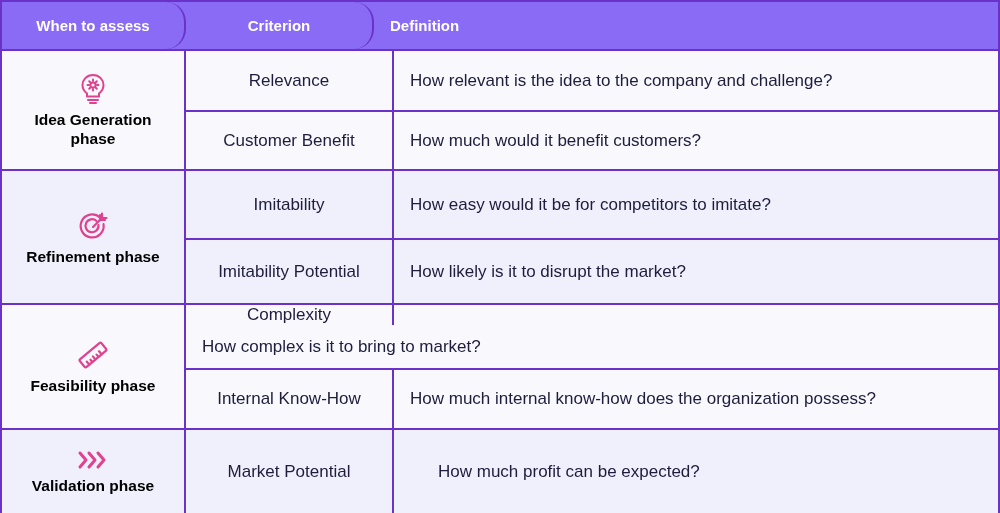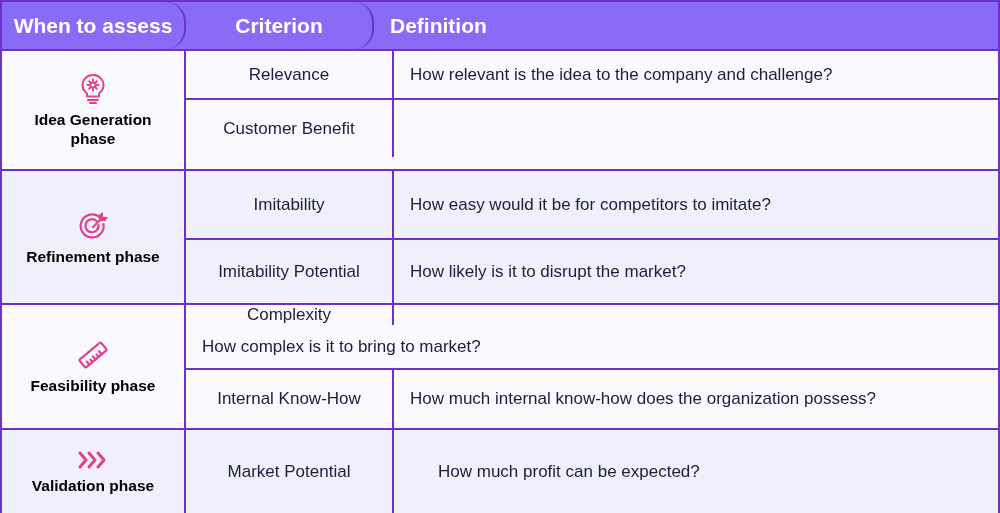--- a/index.html
+++ b/index.html
@@ -15,21 +15,21 @@
       box-sizing: border-box;
       border: 2px solid #6a32c8;
     }
     .hdr {
       position: absolute; left: 0; top: 0; width: 996px; height: 47px;
       background: #8a6bf5;
       display: flex;
       border-bottom: 2px solid #6a32c8;
     }
     .hdr .hc {
-      color: #ffffff; font-weight: bold; font-size: 21px;
+      color: #ffffff; font-weight: bold; font-size: 15px;
       display: flex; align-items: center; box-sizing: border-box;
       height: 47px;
       border-radius: 20px;
     }
     .hc.c1 { width: 184px; justify-content: center; border-right: 2px solid #6a32c8; }
     .hc.c2 { width: 188px; justify-content: center; border-right: 2px solid #6a32c8; }
     .hc.c3 { flex: 1; padding-left: 16px; }
 
     .group {
       position: absolute; left: 0; width: 996px;
@@ -76,26 +76,27 @@
       <svg class="icon" viewBox="0 0 34 34" fill="none" stroke="#e0428f" stroke-width="2" stroke-linecap="round" stroke-linejoin="round">
         <path d="M17 3 C10.5 3 6.5 8 6.5 13 C6.5 17 8.5 19.5 11 21.5 L11 24.5 L23 24.5 L23 21.5 C25.5 19.5 27.5 17 27.5 13 C27.5 8 23.5 3 17 3 Z"></path>
         <path d="M12 28 L22 28"></path>
         <path d="M14 31 L20 31"></path>
         <circle cx="17" cy="13" r="2.6"></circle>
         <path d="M17 7.5 L17 9 M17 17 L17 18.5 M11.5 13 L13 13 M21 13 L22.5 13 M13.2 9.2 L14.2 10.2 M19.8 15.8 L20.8 16.8 M20.8 9.2 L19.8 10.2 M14.2 15.8 L13.2 16.8"></path>
       </svg>
       <div class="plabel">Idea Generation phase</div>
     </div>
     <div class="rows">
-      <div class="row" style="height:47px;">
+      <div class="row" style="height:59px;">
         <div class="crit">Relevance</div>
         <div class="def">How relevant is the idea to the company and challenge?</div>
       </div>
       <div class="row" style="height:59px;">
         <div class="crit">Customer Benefit</div>
+        <div class="def">How much would it benefit customers?</div>
       </div>
     </div>
   </div>
 
   <div class="group tint" style="top:169px;height:134px;">
     <div class="phase">
       <svg class="icon" viewBox="0 0 34 34" fill="none" stroke="#e0428f" stroke-width="2.2" stroke-linecap="round" stroke-linejoin="round">
         <path d="M24 8.5 A11.5 11.5 0 1 0 27.5 15"></path>
         <path d="M20.5 12 A6.5 6.5 0 1 0 22.5 16"></path>
         <path d="M17 18 L25 10"></path>

